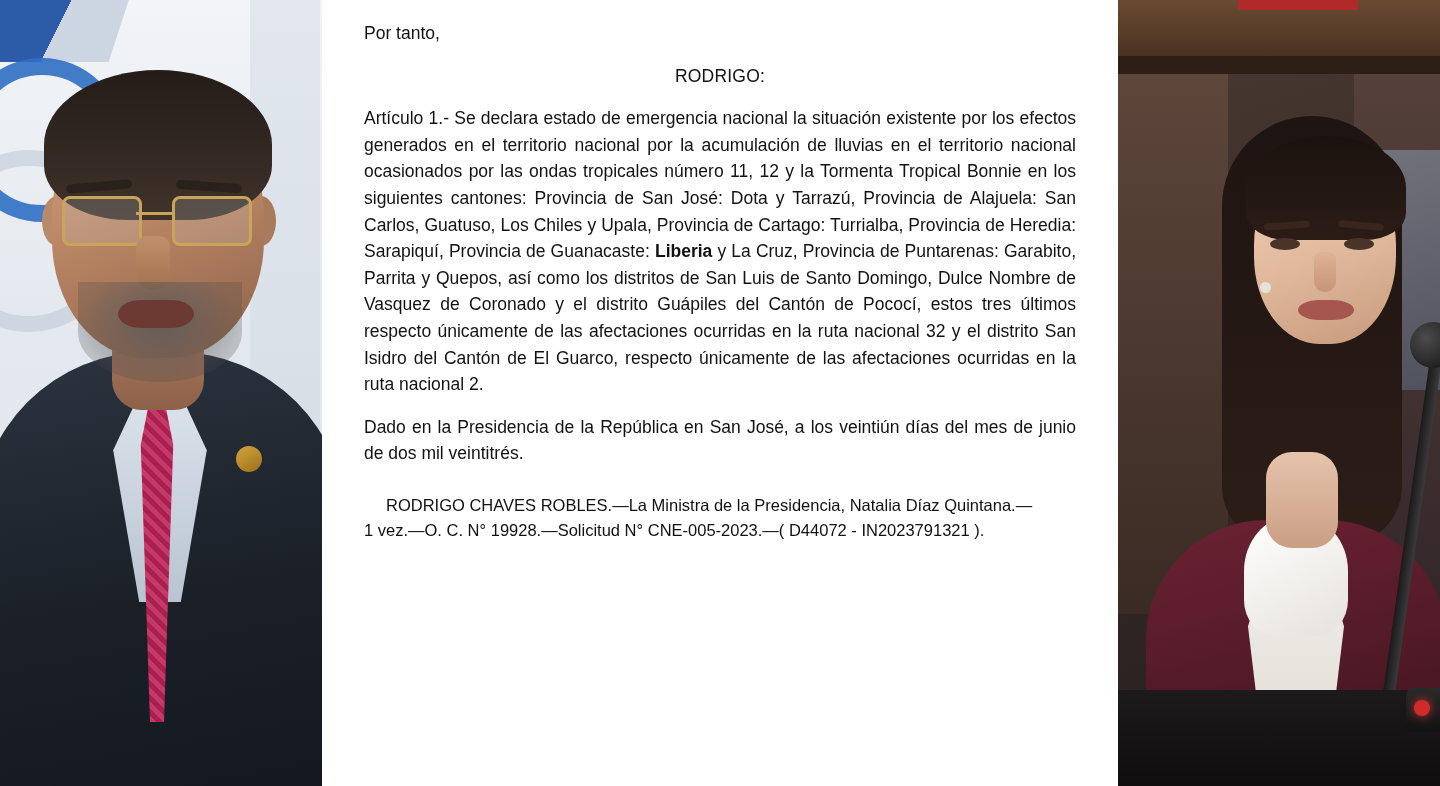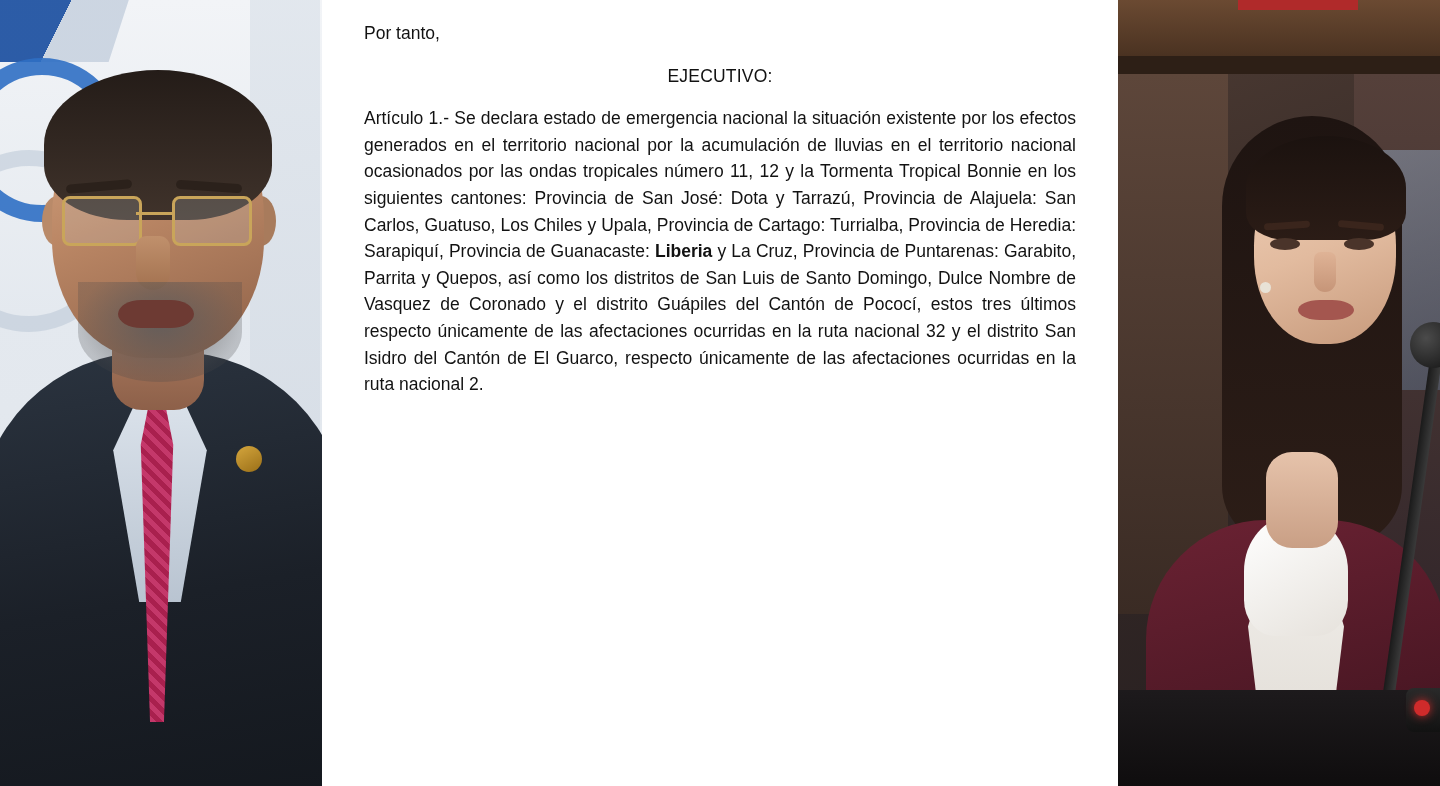--- a/index.html
+++ b/index.html
@@ -289,28 +289,33 @@
       <div class="pl-mouth"></div>
       <div class="pl-pin"></div>
     </div>
   </div>
 
   <div class="doc">
     <div class="doc-inner">
 
       <p>Por tanto,</p>
 
-      <p class="heading-1">EJECUTIVO:</p>
+      <p class="heading-1">RODRIGO:</p>
 
 
 
       <p class="indent-block"><span>Artículo 1.- Se declara estado de emergencia nacional la situación existente por los efectos generados en el territorio nacional por la acumulación de lluvias en el territorio nacional ocasionados por las ondas tropicales número 11, 12 y la Tormenta Tropical Bonnie en los siguientes cantones: Provincia de San José: Dota y Tarrazú, Provincia de Alajuela: San Carlos, Guatuso, Los Chiles y Upala, Provincia de Cartago: Turrialba, Provincia de Heredia: Sarapiquí, Provincia de Guanacaste: </span><span class="bold">Liberia</span><span> y La Cruz, Provincia de Puntarenas: Garabito, Parrita y Quepos, así como los distritos de San Luis de Santo Domingo, Dulce Nombre de Vasquez de Coronado y el distrito Guápiles del Cantón de Pococí, estos tres últimos respecto únicamente de las afectaciones ocurridas en la ruta nacional 32 y el distrito San Isidro del Cantón de El Guarco, respecto únicamente de las afectaciones ocurridas en la ruta nacional 2.</span></p>
 
 
-
+      <p class="para-justify">Dado en la Presidencia de la República en San José, a los veintiún días del mes de junio de dos mil veintitrés.</p>
+
+      <div class="signature">
+        <span class="first-line">RODRIGO CHAVES ROBLES.—La Ministra de la Presidencia, Natalia Díaz Quintana.—</span>
+        <span>1 vez.—O. C. N° 19928.—Solicitud N° CNE-005-2023.—( D44072 - IN2023791321 ).</span>
+      </div>
 
     </div>
   </div>
 
   <div class="photo-right">
     <div class="pr-backdrop"></div>
     <div class="pr-wood-1"></div>
     <div class="pr-redstripe"></div>
     <div class="pr-wood-2"></div>
     <div class="pr-panel-l"></div>

